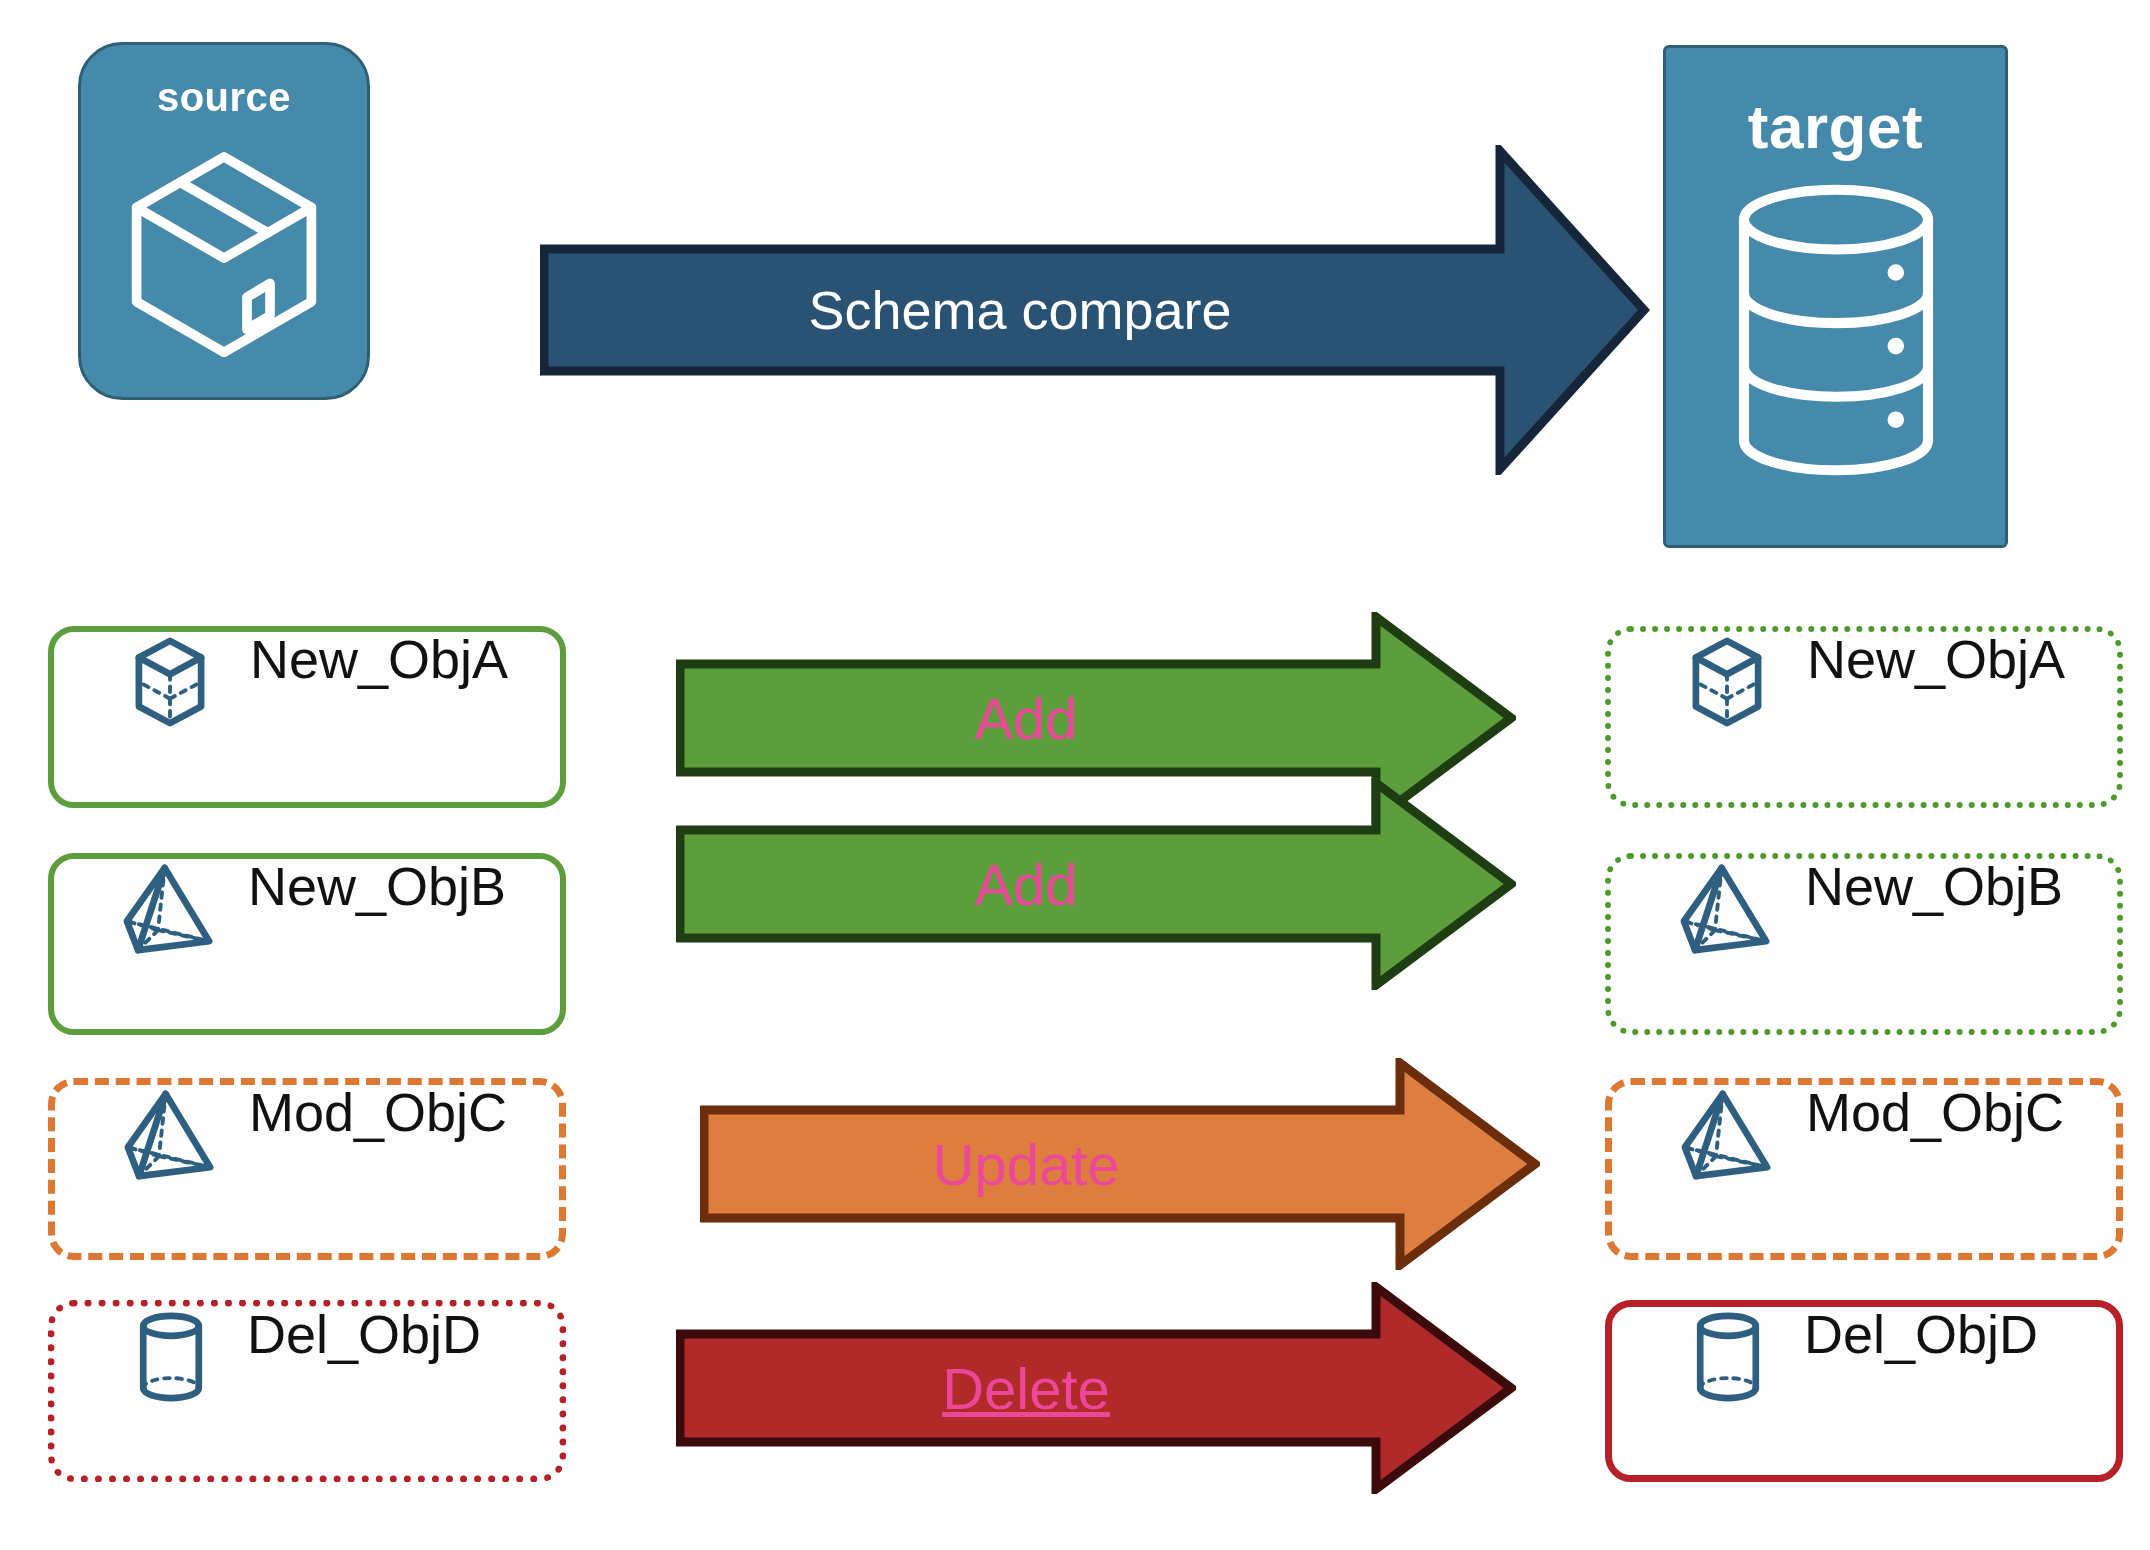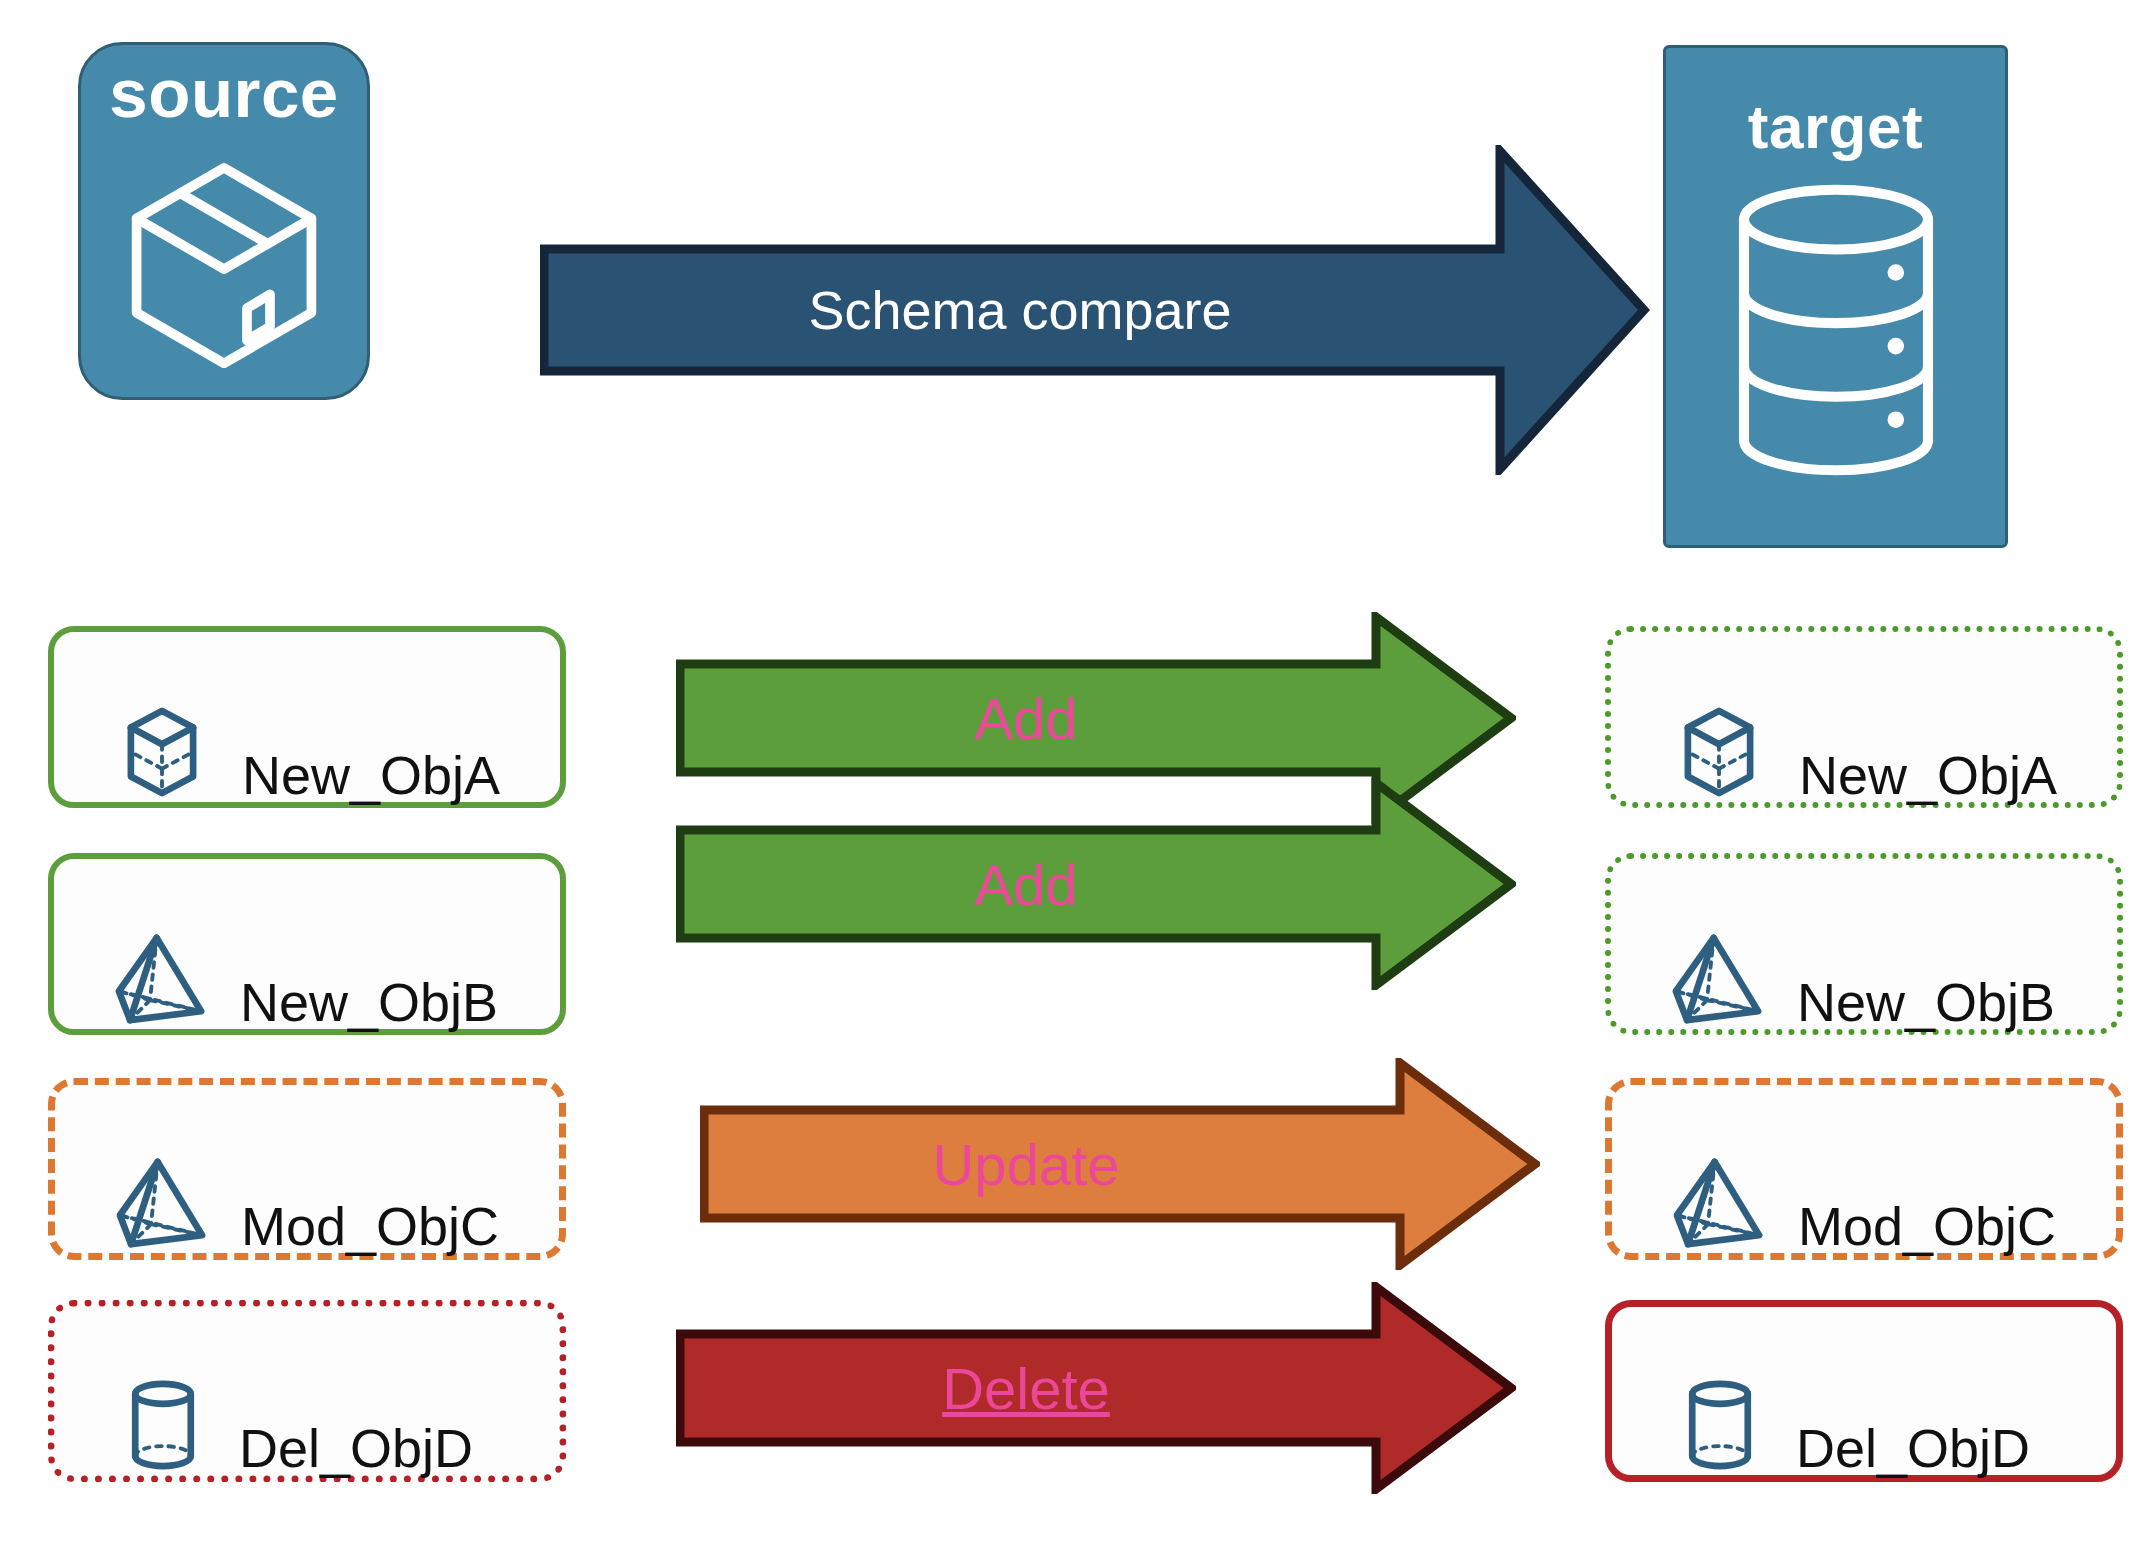--- a/index.html
+++ b/index.html
@@ -25,21 +25,21 @@
   .bigarrow-label{
     position:absolute;color:#fff;
     display:flex;align-items:center;justify-content:center;
     white-space:nowrap;
   }
 
   
   .chip{
     position:absolute;box-sizing:border-box;
     background:#FDFDFD;border-radius:26px;
-    display:flex;align-items:flex-end;
+    display:flex;align-items:flex-start;padding-left:8px;
   }
   .chip-icon{flex:0 0 auto;display:flex;align-items:center;justify-content:center;}
   .chip-label{
     color:#111111;white-space:nowrap;
     font-size:54px;line-height:1;
   }
 
   
   .actionarrow{position:absolute;}
   .actionarrow-label{
@@ -47,21 +47,21 @@
     display:flex;align-items:center;justify-content:center;
     white-space:nowrap;font-size:58px;
   }
 </style>
 </head>
 <body>
 
 <div id="stage">
 
   <div class="endpoint" style="left:78px;top:42px;width:292px;height:358px;">
-    <div class="endpoint-label" style="font-size:69px;margin-top:14px;">source</div>
+    <div class="endpoint-label" style="font-size:40px;margin-top:32px;">source</div>
     <div style="margin-top:10px;">
       <svg width="230" height="230" viewBox="0 0 100 100" fill="none" stroke="#ffffff" stroke-width="4.2" stroke-linejoin="round" stroke-linecap="round">
         <path d="M50 13 L88 35 L88 76 L50 98 L12 76 L12 35 Z"></path>
         <path d="M12 35 L50 57 L88 35"></path>
         <path d="M31 24 L69 46"></path>
         <path d="M60 74 L70 68 L70 82 L60 88 Z"></path>
       </svg>
     </div>
   </div>
 

